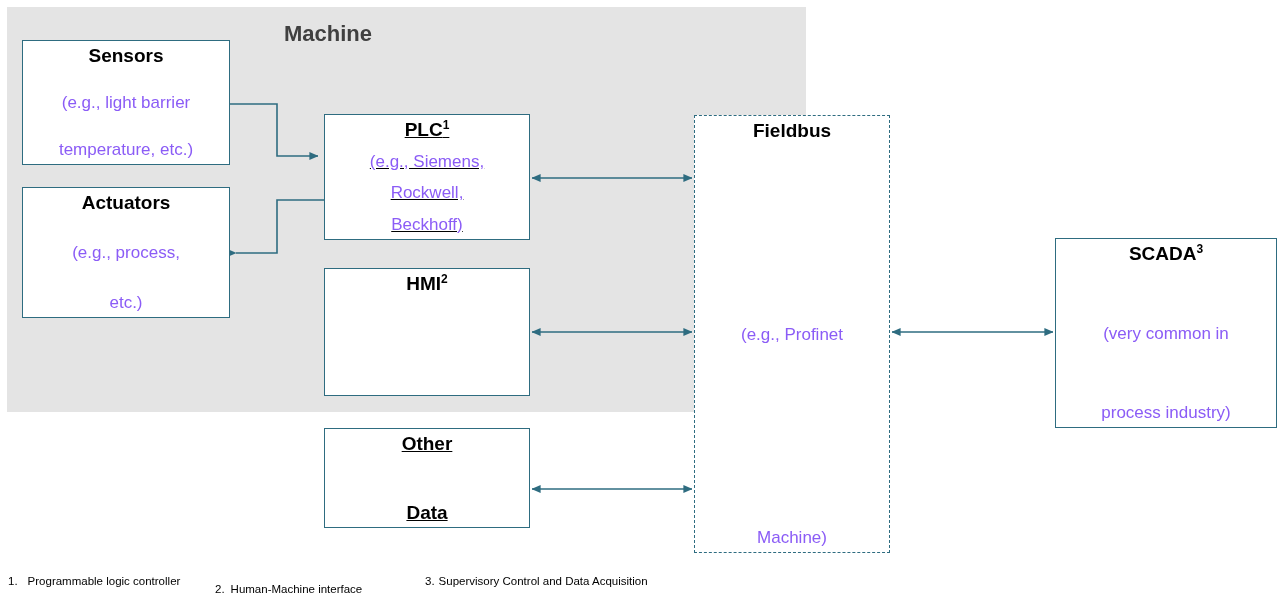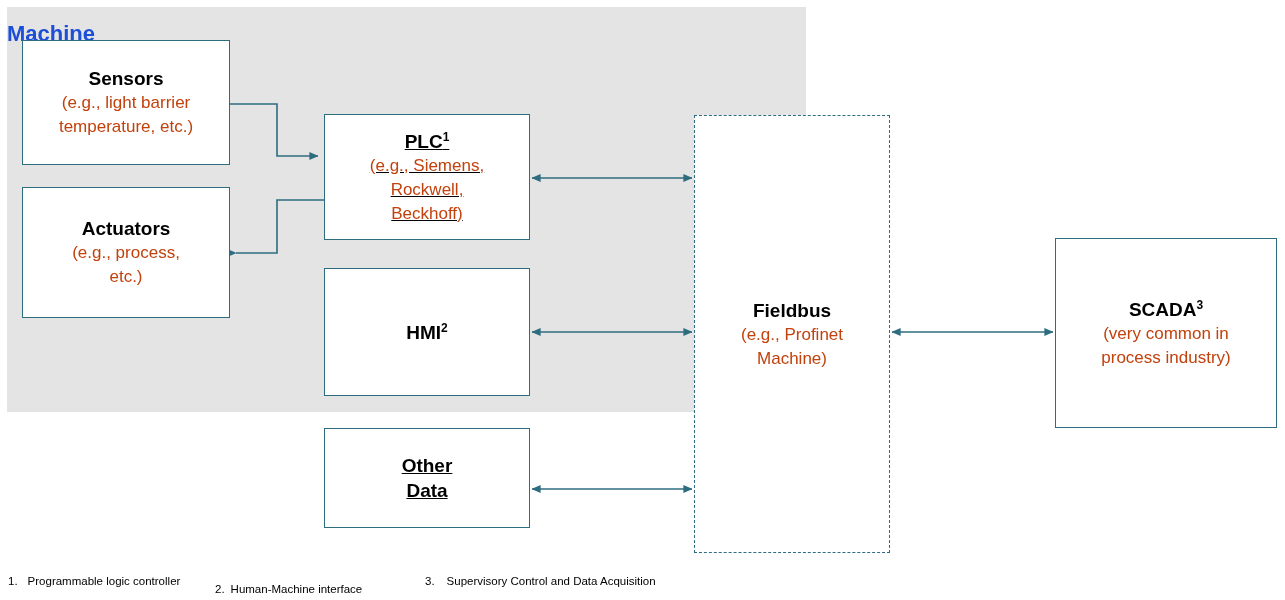--- a/index.html
+++ b/index.html
@@ -25,53 +25,54 @@
     top: 7px;
     width: 799px;
     height: 405px;
     background: #E4E4E4;
   }
   .machine-title {
     position: absolute;
     left: 7px;
     top: 20px;
     width: 642px;
+    text-align: center;
     font-size: 22px;
     font-weight: bold;
     line-height: 28px;
-    color: #1d4ed8;
+    color: #404040;
   }
   
   .node {
     position: absolute;
     box-sizing: border-box;
     background: #ffffff;
     border: 1.4px solid #2E6C80;
     display: flex;
     flex-direction: column;
     align-items: center;
-    justify-content: center;
+    justify-content: space-between;
     text-align: center;
     padding: 2px 10px;
   }
   .node.dashed {
     border: 1.5px dashed #2E6C80;
   }
   .node-title {
     font-size: 19px;
     font-weight: bold;
     line-height: 25px;
     color: #000000;
     white-space: nowrap;
   }
   .node-sub {
     font-size: 17px;
     font-weight: normal;
     line-height: 24px;
-    color: #c2410c;
+    color: #8b5cf6;
   }
   .node-title sup {
     font-size: 12px;
     vertical-align: super;
     line-height: 0;
   }
   
   #node-sensors      { left: 22px;   top: 40px;  width: 208px; height: 125px; }
   #node-actuators    { left: 22px;   top: 187px; width: 208px; height: 131px; }
   #node-plc          { left: 324px;  top: 114px; width: 206px; height: 126px; text-decoration: underline; }
@@ -102,21 +103,21 @@
   }
   .footnote {
     position: absolute;
     white-space: nowrap;
   }
   #footnote-1 { left: 8px;   top: 0; }
   #footnote-2 { left: 215px; top: 8px; }
   #footnote-3 { left: 425px; top: 0; }
   .fn-num { display: inline-block; }
   .fn-txt { display: inline-block; margin-left: 10px; }
-  #footnote-3 .fn-txt { margin-left: 12px; }
+  #footnote-3 .fn-txt { margin-left: 4px; }
   #footnote-2 .fn-txt { margin-left: 6px; }
 </style>
 </head>
 <body>
 
 <div id="canvas">
 
   <div class="machine-panel"></div>
   <div class="machine-title">Machine</div>
 

